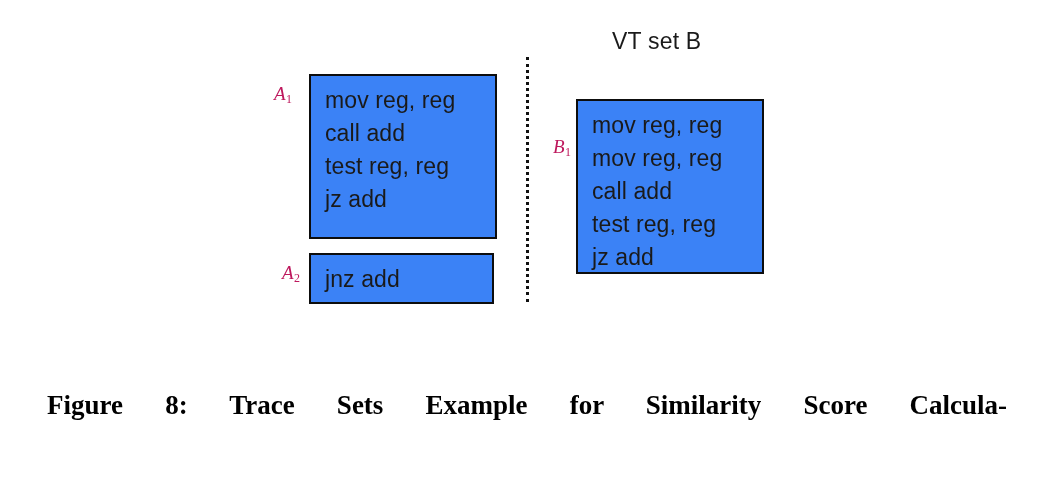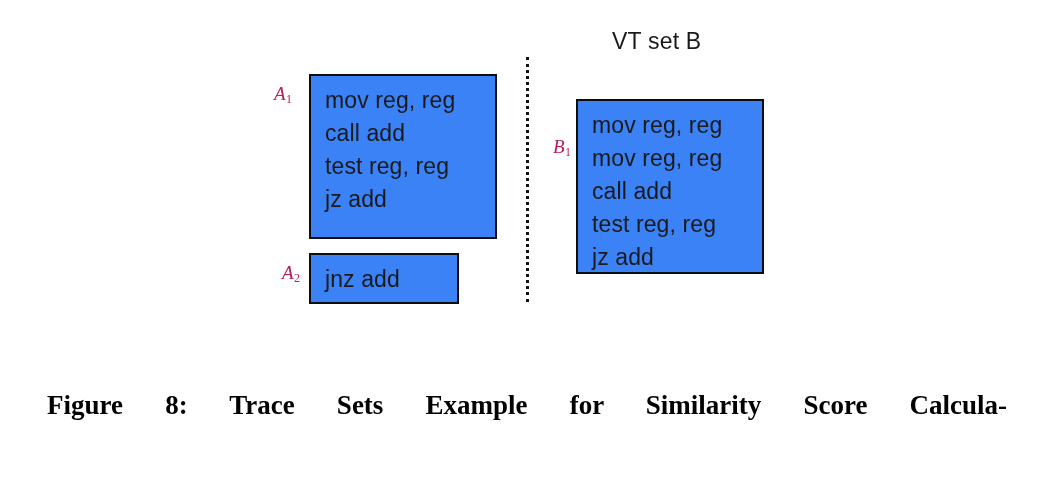--- a/index.html
+++ b/index.html
@@ -91,21 +91,21 @@
   }
 
   
   #group-a1 { left: 0; top: 0; }
   #group-a1 .trace-label { left: 274px; top: 84px; }
   #group-a1 .trace-box   { left: 309px; top: 74px; width: 188px; height: 165px; }
 
   
   #group-a2 { left: 0; top: 0; }
   #group-a2 .trace-label { left: 274px; top: 263px; margin-left: 8px; }
-  #group-a2 .trace-box   { left: 309px; top: 253px; width: 150px; height: 51px; padding-left: 36px; }
+  #group-a2 .trace-box   { left: 309px; top: 253px; width: 185px; height: 51px; padding-left: 36px; }
 
   
   #group-b1 { left: 0; top: 0; }
   #group-b1 .trace-label { left: 553px; top: 109px; margin-top: 28px; }
   #group-b1 .trace-box   { left: 576px; top: 99px; width: 188px; height: 175px; }
 
   
   .caption {
     position: absolute;
     left: 47px;

